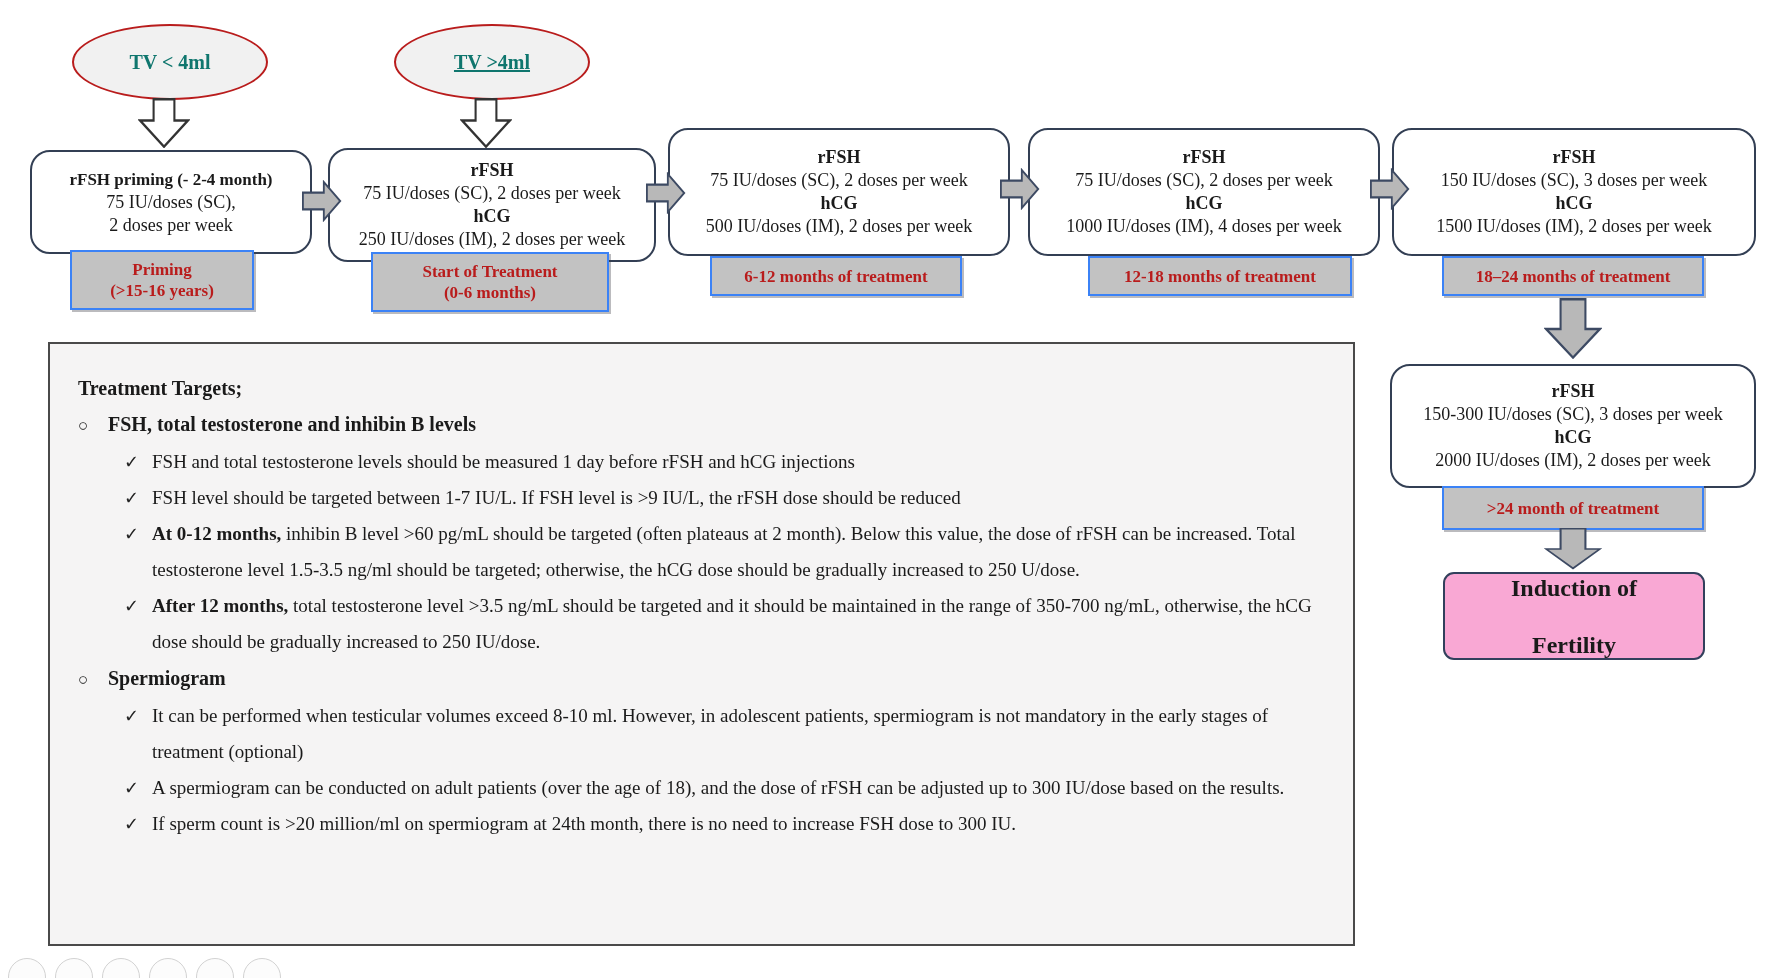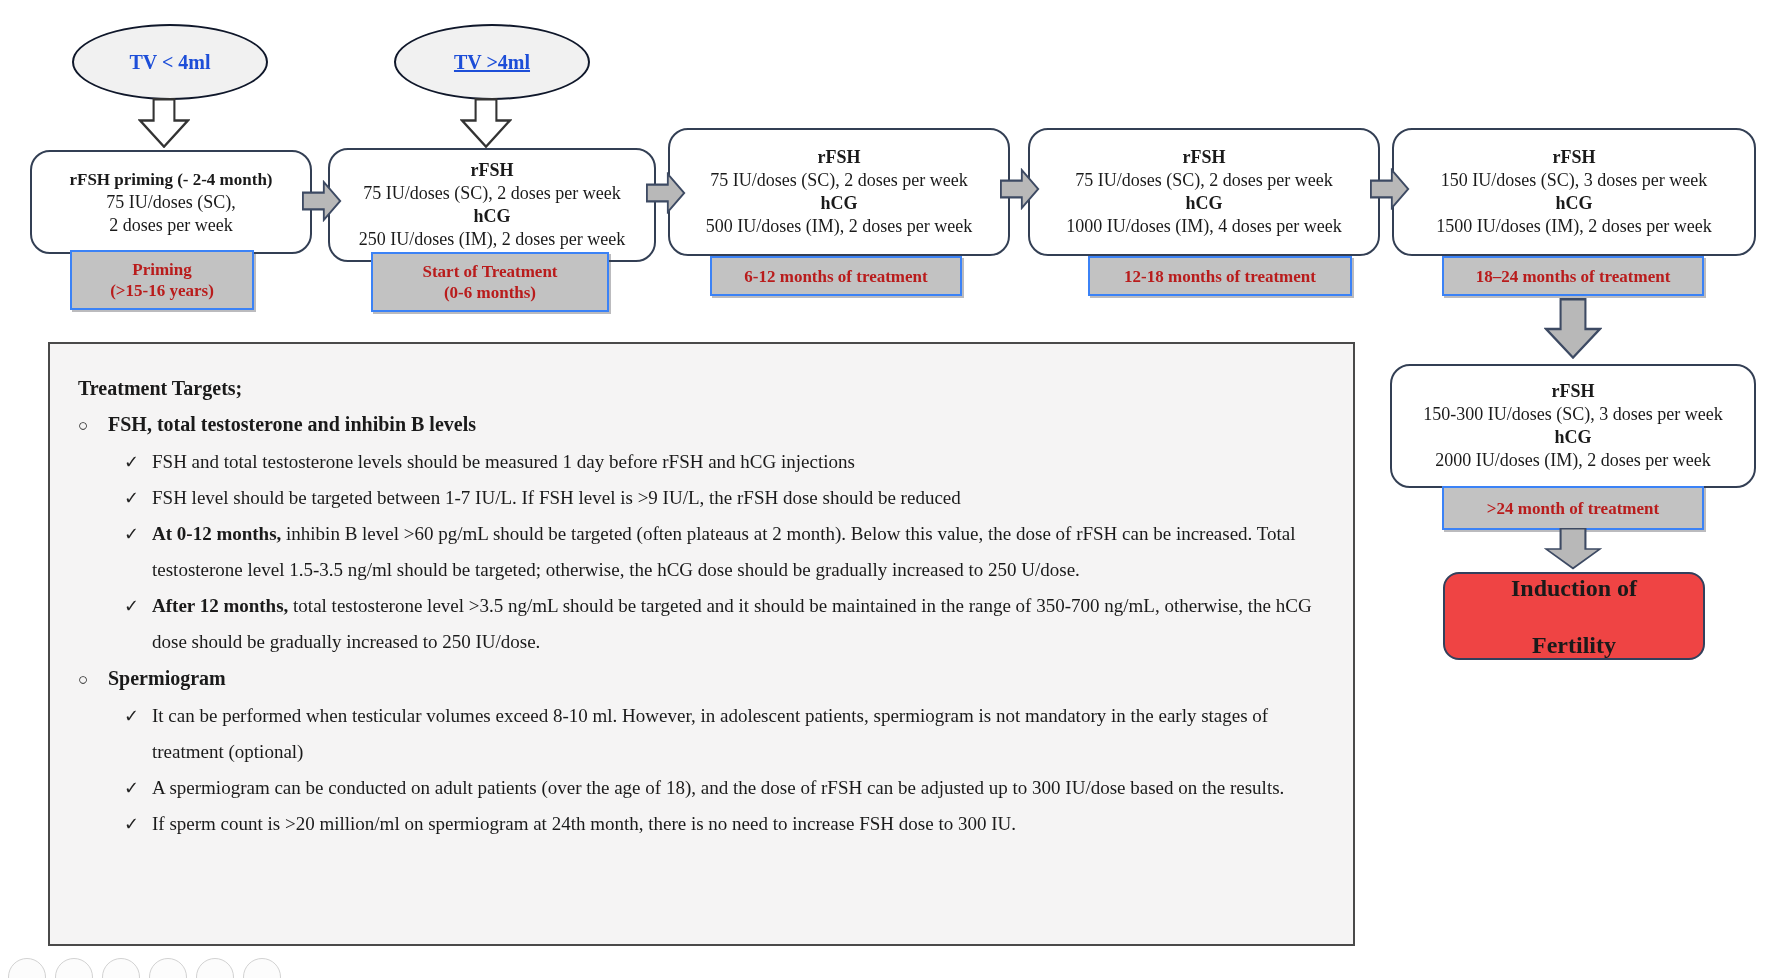--- a/index.html
+++ b/index.html
@@ -2,44 +2,44 @@
 <html style="--box-border: #333f54; --label-bg: #c2c2c2; --label-border: #4e5666; --arrow-fill: #b8b8b8; --arrow-stroke: #3d4a63; --ellipse-bg: #f1f1f1; --targets-bg: #f5f4f4;"><head>
 <meta charset="utf-8">
 <style>
   html,body{margin:0;padding:0;background:#ffffff;}
   #canvas{
     position:relative;width:1765px;height:978px;background:#ffffff;overflow:hidden;
     font-family:"Liberation Serif", serif;color:#1a1a1a;
   }
   
   .ellipse{
-    position:absolute;border:2px solid #0f172a;border-radius:50%;
+    position:absolute;border:2px solid #b91c1c;border-radius:50%;
     background:#f1f1f1;display:flex;align-items:center;justify-content:center;
-    font-weight:bold;font-size:20px;color:#1d4ed8;
+    font-weight:bold;font-size:20px;color:#0f766e;
   }
   #ellipse1{left:72px;top:24px;width:192px;height:72px;}
   #ellipse2{left:394px;top:24px;width:192px;height:72px;text-decoration:underline;}
   
   .flow-box{
     position:absolute;background:#ffffff;border:2px solid #333f54;border-radius:20px;
     display:flex;flex-direction:column;align-items:center;justify-content:center;
     text-align:center;line-height:23px;font-size:18px;
   }
   .flow-box .drug{font-weight:bold;font-size:18px;}
   .flow-box .dose{font-size:18px;}
   #box1{left:30px;top:150px;width:278px;height:100px;}
   #box1 .title{font-weight:bold;font-size:17px;}
   #box2{left:328px;top:148px;width:324px;height:110px;}
   #box3{left:668px;top:128px;width:338px;height:124px;}
   #box4{left:1028px;top:128px;width:348px;height:124px;}
   #box5{left:1392px;top:128px;width:360px;height:124px;}
   #box6{left:1390px;top:364px;width:362px;height:120px;}
   #induction{
     position:absolute;left:1443px;top:572px;width:258px;height:84px;
-    background:#ef4444;border:2px solid #32405c;border-radius:16px;
+    background:#f9a8d4;border:2px solid #32405c;border-radius:11px;
     display:flex;flex-direction:column;align-items:center;justify-content:center;
     font-weight:bold;font-size:24px;line-height:30px;text-align:center;gap:27px;
   }
   
   .stage-label{
     position:absolute;background:#c2c2c2;border:2px solid #3b82f6;
     display:flex;flex-direction:column;align-items:center;justify-content:center;
     font-weight:bold;font-size:17px;line-height:21px;text-align:center;color:#b91c1c;
     box-shadow:2px 2px 0 rgba(60,60,70,0.35);
   }

